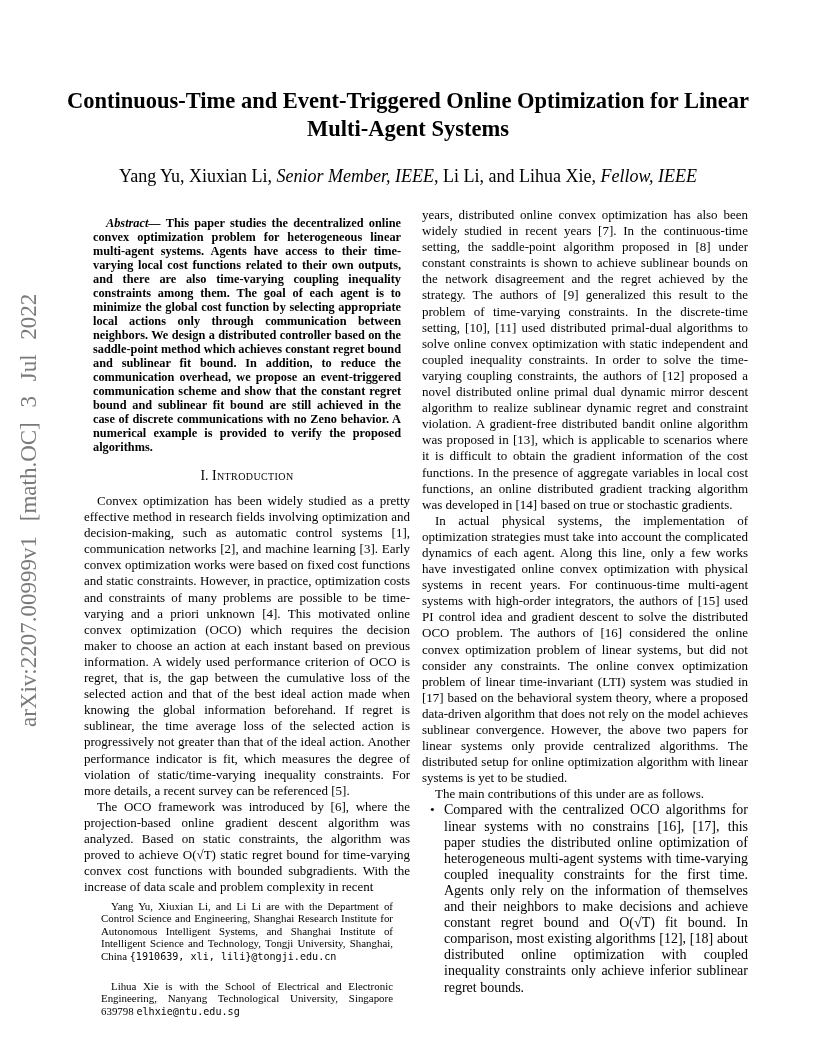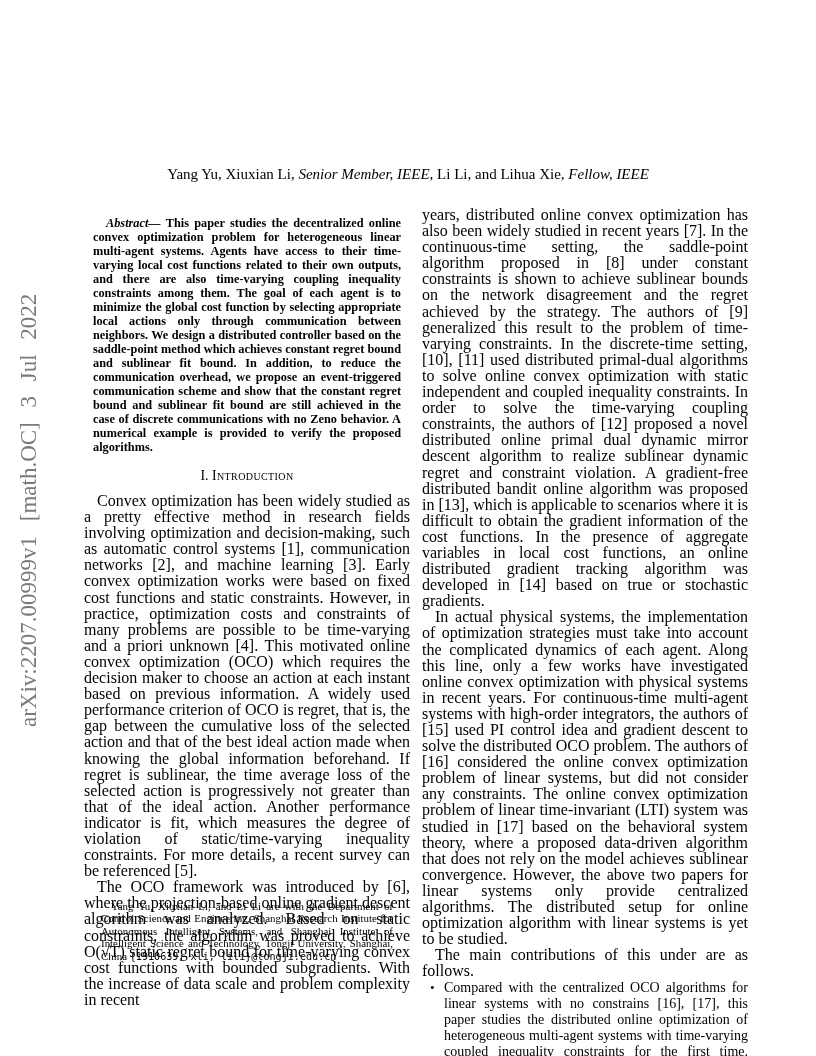--- a/index.html
+++ b/index.html
@@ -14,37 +14,37 @@
     writing-mode:vertical-rl; transform:rotate(180deg);
     text-align:center; white-space:nowrap;
     font-size:23px; color:#7a7a7a; word-spacing:9px;
   }
   .paper-title {
     position:absolute; top:87px; left:60px; width:696px;
     text-align:center; font-weight:bold; font-size:22.5px; line-height:28px;
   }
   .author-line {
     position:absolute; top:166px; left:60px; width:696px;
-    text-align:center; font-size:15px;
+    text-align:center; font-size:18px;
   }
   .author-line .role { font-style:italic; }
   .col { position:absolute; top:207px; width:326px; }
   .col-left  { left:84px; }
   .col-right { left:422px; }
   .abstract {
     margin:9px; font-weight:bold; font-size:12.3px; line-height:14px;
     text-align:justify; text-indent:13px;
   }
   .abstract .abstract-label { font-style:italic; }
   .section-heading {
     margin:14px 0 9px 0; text-align:center; font-size:13.8px; font-weight:normal;
   }
   .section-heading .sc { font-variant:small-caps; letter-spacing:0.4px;text-align:right; }
   p.body {
-    margin:0; font-size:16px; line-height:16.1px;
+    margin:0; font-size:13px; line-height:16.1px;
     text-align:justify; text-indent:13px;
   }
   p.body.cont { text-indent:0; }
   .bullet-row { display:flex; margin:0; }
   .bullet-marker { flex:none; width:14px; padding-left:8px; font-size:13.4px; line-height:16.1px; }
   .bullet-text {
     flex:1; font-size:14px; line-height:16.1px; text-align:justify;
   }
   .footnotes { position:absolute; left:84px; top:883px; width:326px; }
   .fn {
@@ -56,20 +56,21 @@
     font-size:10.1px;
   }
 </style>
 </head>
 <body>
 
 <div class="page">
 
   <div class="arxiv-stamp">arXiv:2207.00999v1 [math.OC] 3 Jul 2022</div>
 
+  <div class="paper-title">Continuous-Time and Event-Triggered Online Optimization for Linear Multi-Agent Systems</div>
 
   <div class="author-line"><span>Yang Yu, Xiuxian Li, </span><span class="role">Senior Member, IEEE</span><span>, Li Li, and Lihua Xie, </span><span class="role">Fellow, IEEE</span></div>
 
   <div class="col col-left">
     <p class="abstract"><span class="abstract-label">Abstract—</span><span> This paper studies the decentralized online convex optimization problem for heterogeneous linear multi-agent systems. Agents have access to their time-varying local cost functions related to their own outputs, and there are also time-varying coupling inequality constraints among them. The goal of each agent is to minimize the global cost function by selecting appropriate local actions only through communication between neighbors. We design a distributed controller based on the saddle-point method which achieves constant regret bound and sublinear fit bound. In addition, to reduce the communication overhead, we propose an event-triggered communication scheme and show that the constant regret bound and sublinear fit bound are still achieved in the case of discrete communications with no Zeno behavior. A numerical example is provided to verify the proposed algorithms.</span></p>
 
     <div class="section-heading"><span>I.</span>&nbsp;<span class="sc">Introduction</span></div>
 
     <p class="body">Convex optimization has been widely studied as a pretty effective method in research fields involving optimization and decision-making, such as automatic control systems [1], communication networks [2], and machine learning [3]. Early convex optimization works were based on fixed cost functions and static constraints. However, in practice, optimization costs and constraints of many problems are possible to be time-varying and a priori unknown [4]. This motivated online convex optimization (OCO) which requires the decision maker to choose an action at each instant based on previous information. A widely used performance criterion of OCO is regret, that is, the gap between the cumulative loss of the selected action and that of the best ideal action made when knowing the global information beforehand. If regret is sublinear, the time average loss of the selected action is progressively not greater than that of the ideal action. Another performance indicator is fit, which measures the degree of violation of static/time-varying inequality constraints. For more details, a recent survey can be referenced [5].</p>
     <p class="body">The OCO framework was introduced by [6], where the projection-based online gradient descent algorithm was analyzed. Based on static constraints, the algorithm was proved to achieve O(√T) static regret bound for time-varying convex cost functions with bounded subgradients. With the increase of data scale and problem complexity in recent</p>
@@ -80,15 +81,16 @@
     <p class="body">In actual physical systems, the implementation of optimization strategies must take into account the complicated dynamics of each agent. Along this line, only a few works have investigated online convex optimization with physical systems in recent years. For continuous-time multi-agent systems with high-order integrators, the authors of [15] used PI control idea and gradient descent to solve the distributed OCO problem. The authors of [16] considered the online convex optimization problem of linear systems, but did not consider any constraints. The online convex optimization problem of linear time-invariant (LTI) system was studied in [17] based on the behavioral system theory, where a proposed data-driven algorithm that does not rely on the model achieves sublinear convergence. However, the above two papers for linear systems only provide centralized algorithms. The distributed setup for online optimization algorithm with linear systems is yet to be studied.</p>
     <p class="body">The main contributions of this under are as follows.</p>
     <div class="bullet-row">
       <div class="bullet-marker">•</div>
       <div class="bullet-text">Compared with the centralized OCO algorithms for linear systems with no constrains [16], [17], this paper studies the distributed online optimization of heterogeneous multi-agent systems with time-varying coupled inequality constraints for the first time. Agents only rely on the information of themselves and their neighbors to make decisions and achieve constant regret bound and O(√T) fit bound. In comparison, most existing algorithms [12], [18] about distributed online optimization with coupled inequality constraints only achieve inferior sublinear regret bounds.</div>
     </div>
   </div>
 
   <div class="footnotes">
     <p class="fn"><span>Yang Yu, Xiuxian Li, and Li Li are with the Department of Control Science and Engineering, Shanghai Research Institute for Autonomous Intelligent Systems, and Shanghai Institute of Intelligent Science and Technology, Tongji University, Shanghai, China </span><span class="email">{1910639, xli, lili}@tongji.edu.cn</span></p>
+    <p class="fn"><span>Lihua Xie is with the School of Electrical and Electronic Engineering, Nanyang Technological University, Singapore 639798 </span><span class="email">elhxie@ntu.edu.sg</span></p>
   </div>
 
 </div>
 
 </body></html>

